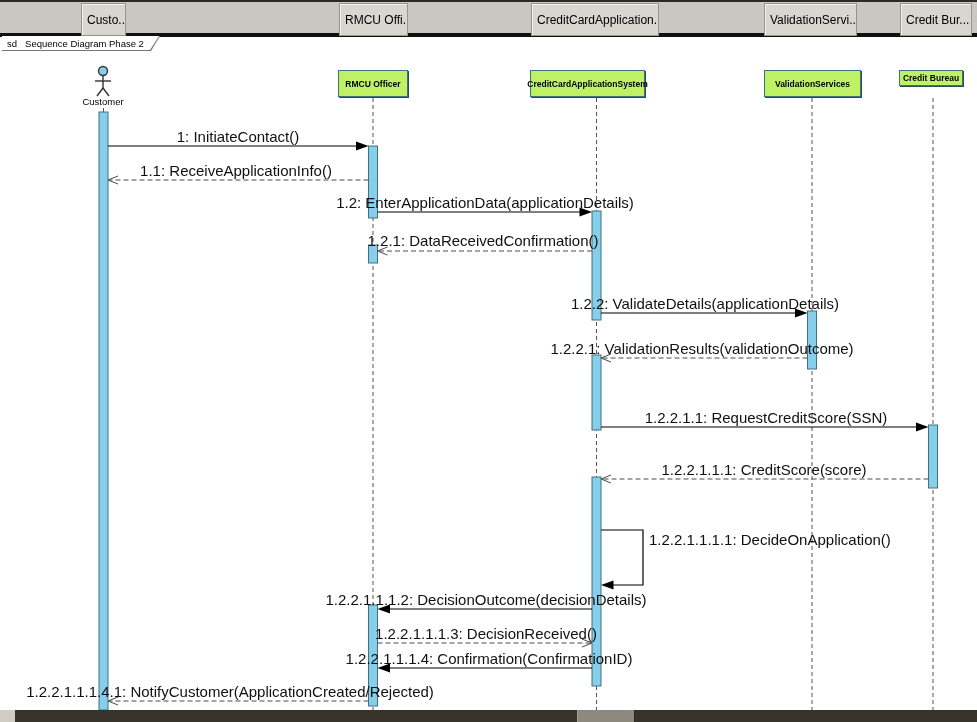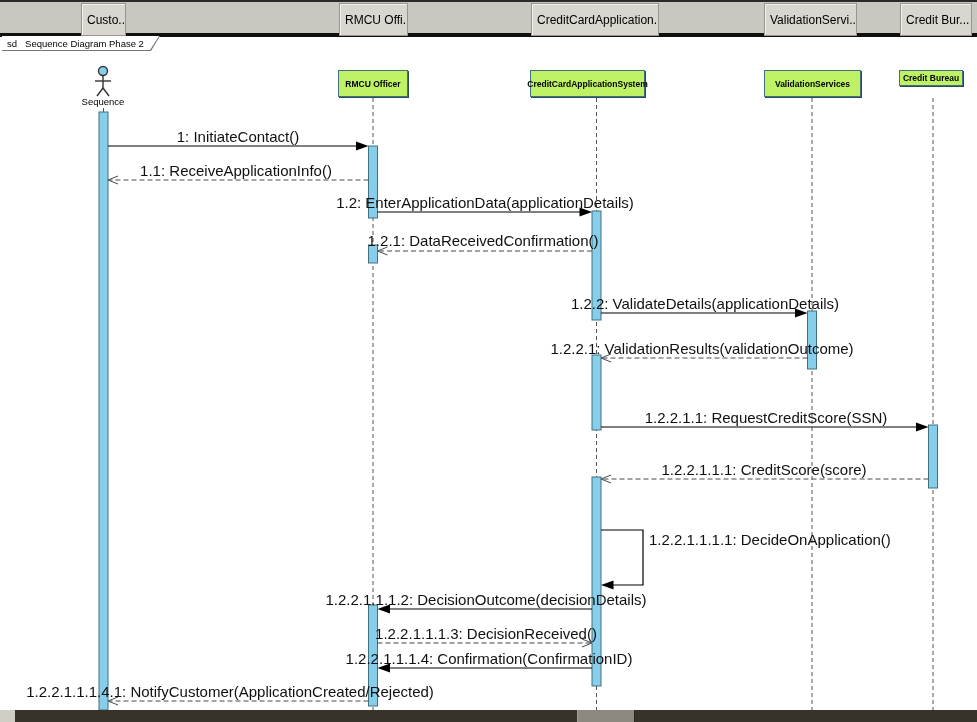--- a/index.html
+++ b/index.html
@@ -141,21 +141,21 @@
       <line x1="592" y1="668" x2="389" y2="668" stroke="#000" stroke-width="1.2"></line>
       <polygon points="377.5,668 390,663.5 390,672.5" fill="#000"></polygon>
     </g>
 
     <g>
       <line x1="368.5" y1="701" x2="110" y2="701" stroke="#4a4a4a" stroke-width="1" stroke-dasharray="5,3"></line>
       <polyline points="118,697 108,701 118,705" fill="none" stroke="#4a4a4a" stroke-width="1"></polyline>
     </g>
   </svg>
 
-  <div class="actor-label" style="left:103px;top:96px">Sequence</div>
+  <div class="actor-label" style="left:103px;top:96px">Customer</div>
   <div class="head" style="left:338px;top:70px;width:70px;height:27px">RMCU Officer</div>
   <div class="head" style="left:530px;top:70px;width:115px;height:27px">CreditCardApplicationSystem</div>
   <div class="head" style="left:764px;top:70px;width:97px;height:27px">ValidationServices</div>
   <div class="head" style="left:899px;top:70px;width:64px;height:16px">Credit Bureau</div>
 
   <div class="mlabel" style="left:238px;top:128px">1: InitiateContact()</div>
   <div class="mlabel" style="left:236px;top:162px">1.1: ReceiveApplicationInfo()</div>
   <div class="mlabel" style="left:485px;top:194px">1.2: EnterApplicationData(applicationDetails)</div>
   <div class="mlabel" style="left:483px;top:232px">1.2.1: DataReceivedConfirmation()</div>
   <div class="mlabel" style="left:705px;top:295px">1.2.2: ValidateDetails(applicationDetails)</div>

